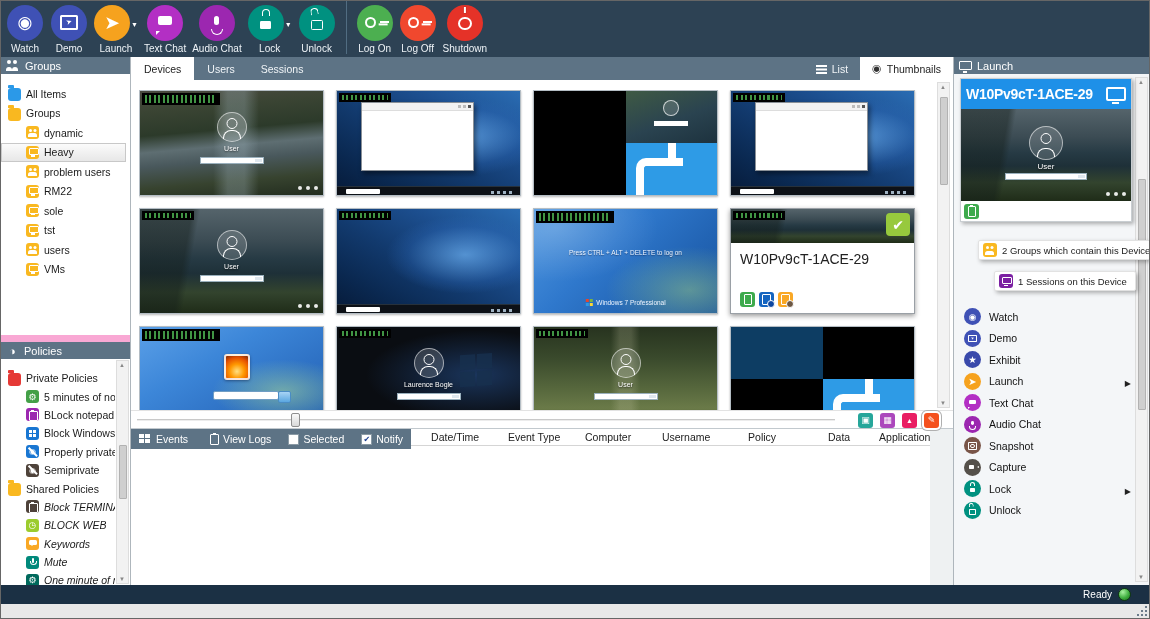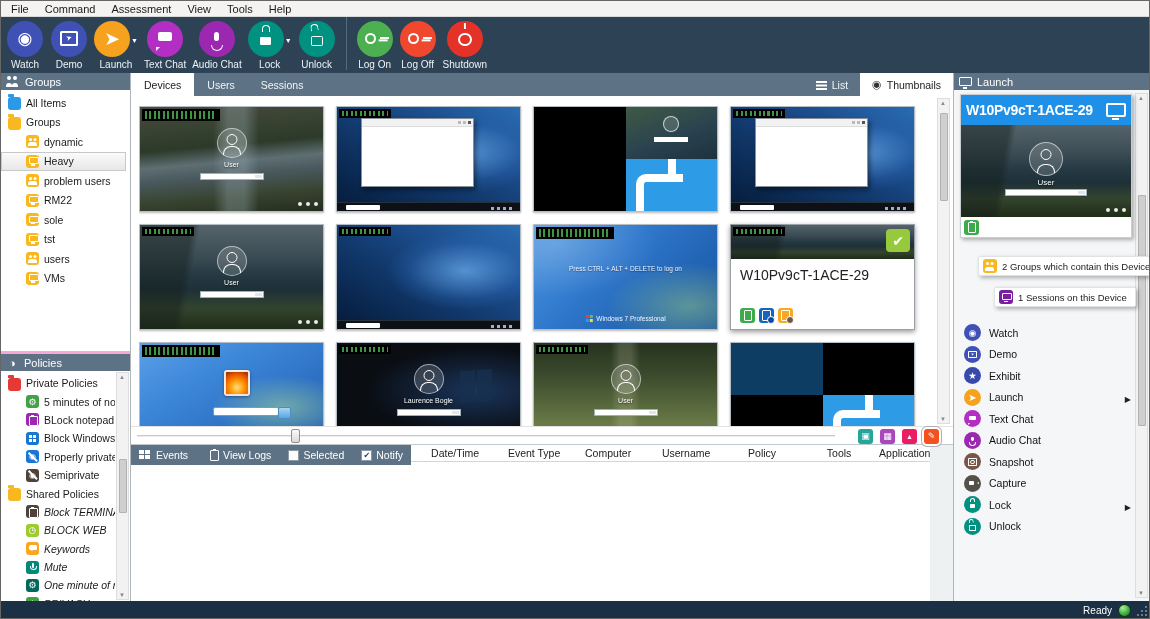--- a/index.html
+++ b/index.html
@@ -51,22 +51,22 @@
   .ic-filearrow::before{content:"";width:.5em;height:.66em;background:#fff;border-radius:.07em;}
   .ic-filearrow::after{content:"➤";position:absolute;font-size:.4em;color:#00838f;transform:rotate(45deg);}
 
   
   .content{display:flex;height:528px;}
 
   
   .lsb{width:130px;background:#fff;border-right:1px solid #aeb6bc;display:flex;flex-direction:column;}
   .phead{height:17px;background:#5d7385;color:#fff;font-size:11px;display:flex;align-items:center;gap:5px;padding-left:5px;flex:none;}
   .panel-groups{height:278px;overflow:hidden;}
-  .panel-policies{height:250px;overflow:hidden;position:relative;border-top:3px solid #f9a8d4;}
-  .tree{padding-top:3px;}
+  .panel-policies{height:250px;overflow:hidden;position:relative;border-top:7px solid #f9a8d4;}
+  .tree{padding-top:10px;}
   .titem{display:flex;align-items:center;gap:5px;height:19.5px;font-size:10.5px;color:#1a1a1a;margin-right:4px;border:1px solid transparent;cursor:default;}
   .panel-policies .titem{height:18.4px;margin-right:14px;}
   .titem.lv0{padding-left:6px;}
   .titem.lv1{padding-left:24px;}
   .titem.sel{background:linear-gradient(#fbfbfb,#e7e7e7);border:1px solid #c8c8c8;}
   .titem.it .ti-label{font-style:italic;}
   .ti-label{white-space:nowrap;overflow:hidden;}
 
   
   .fold-blue,.fold-yellow,.fold-red{width:14px;height:10px;border-radius:1.5px;position:relative;flex:none;margin-top:2px;}
@@ -267,29 +267,20 @@
   .ready{color:#fff;font-size:10px;}
   .ball{width:13px;height:13px;border-radius:50%;background:radial-gradient(circle at 35% 28%,#a8f0a0,#3fae3f 55%,#1c6e1c);border:1px solid #0f3a0f;}
   .grip{position:absolute;right:2px;bottom:2px;width:10px;height:10px;}
   .grip::before{content:"";position:absolute;right:0;bottom:0;width:2px;height:2px;background:#6b7b8a;box-shadow:-4px 0 #6b7b8a,0 -4px #6b7b8a,-4px -4px #6b7b8a,-8px 0 #6b7b8a,0 -8px #6b7b8a;}
 </style>
 </head>
 <body>
 
 <div class="app">
 
-  <div class="menubar">
-
-  <span class="mitem">File</span>
-      <span class="mitem">Command</span>
-      <span class="mitem">Assessment</span>
-      <span class="mitem">View</span>
-      <span class="mitem">Tools</span>
-      <span class="mitem">Help</span>
-    </div>
 
   <div class="toolbar">
 
   <button class="tbtn">
         <span class="tb-top">
           <span class="tb-circle" style="background: rgb(63, 81, 181);">
             <span class="ic ic-eye"></span>
           </span>
 
         </span>
@@ -651,21 +642,21 @@
               <span>Notify</span>
             </span>
         </div>
         <div class="ev-cols">
 
         <span class="ecol">Date/Time</span>
             <span class="ecol">Event Type</span>
             <span class="ecol">Computer</span>
             <span class="ecol">Username</span>
             <span class="ecol">Policy</span>
-            <span class="ecol">Tools</span>
+            <span class="ecol">Data</span>
             <span class="ecol">Application</span>
           </div>
         <div class="ev-body"></div>
       </div>
     </div>
 
     <div class="rpanel">
       <div class="phead">
         <span class="mon-sm"></span>
         <span>Launch</span>

